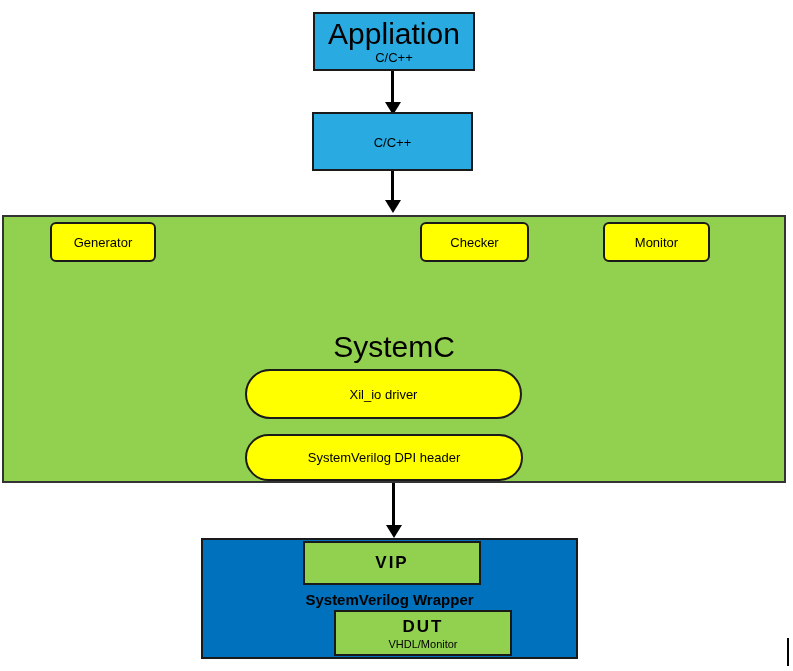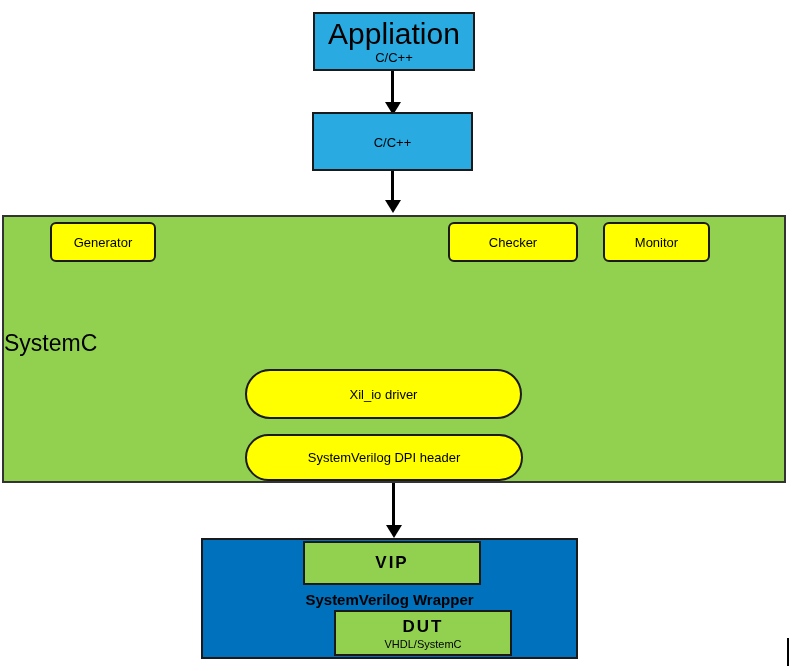--- a/index.html
+++ b/index.html
@@ -70,29 +70,29 @@
     display: flex;
     align-items: center;
     justify-content: center;
     font-size: 13px;
     color: #000;
     text-align: center;
   }
   .pill-sm { border-radius: 6px; height: 40px; top: 5px; }
   .pill-generator  { left: 46px;  width: 106px; }
   .pill-scoreboard { left: 231px; width: 105px; }
-  .pill-checker    { left: 444px; width: 130px; }
+  .pill-checker    { left: 416px; width: 109px; }
   .pill-monitor    { left: 599px; width: 107px; }
 
   .systemc-title {
     position: absolute;
     left: 0; top: 113px;
     width: 100%;
-    text-align: left;
-    font-size: 23px;
+    text-align: center;
+    font-size: 30px;
     color: #000;
   }
 
   .pill-xil { left: 241px; top: 152px; width: 277px; height: 50px; border-radius: 25px; }
   .pill-dpi { left: 241px; top: 217px; width: 278px; height: 47px; border-radius: 24px; }
 
   
   .wrapper-box {
     position: absolute;
     left: 201px; top: 538px;
@@ -166,19 +166,19 @@
   <div class="arrow-line arrow3-line"></div>
   <div class="arrow-head arrow3-head"></div>
 
   <div class="wrapper-box">
     <div class="green-inner vip-box">
       <div class="inner-title">VIP</div>
     </div>
     <div class="wrapper-label">SystemVerilog Wrapper</div>
     <div class="green-inner dut-box">
       <div class="inner-title">DUT</div>
-      <div class="inner-sub">VHDL/SystemC</div>
+      <div class="inner-sub">VHDL/Monitor</div>
     </div>
   </div>
 
   <div class="stray-line"></div>
 
 </div>
 
 </body></html>

